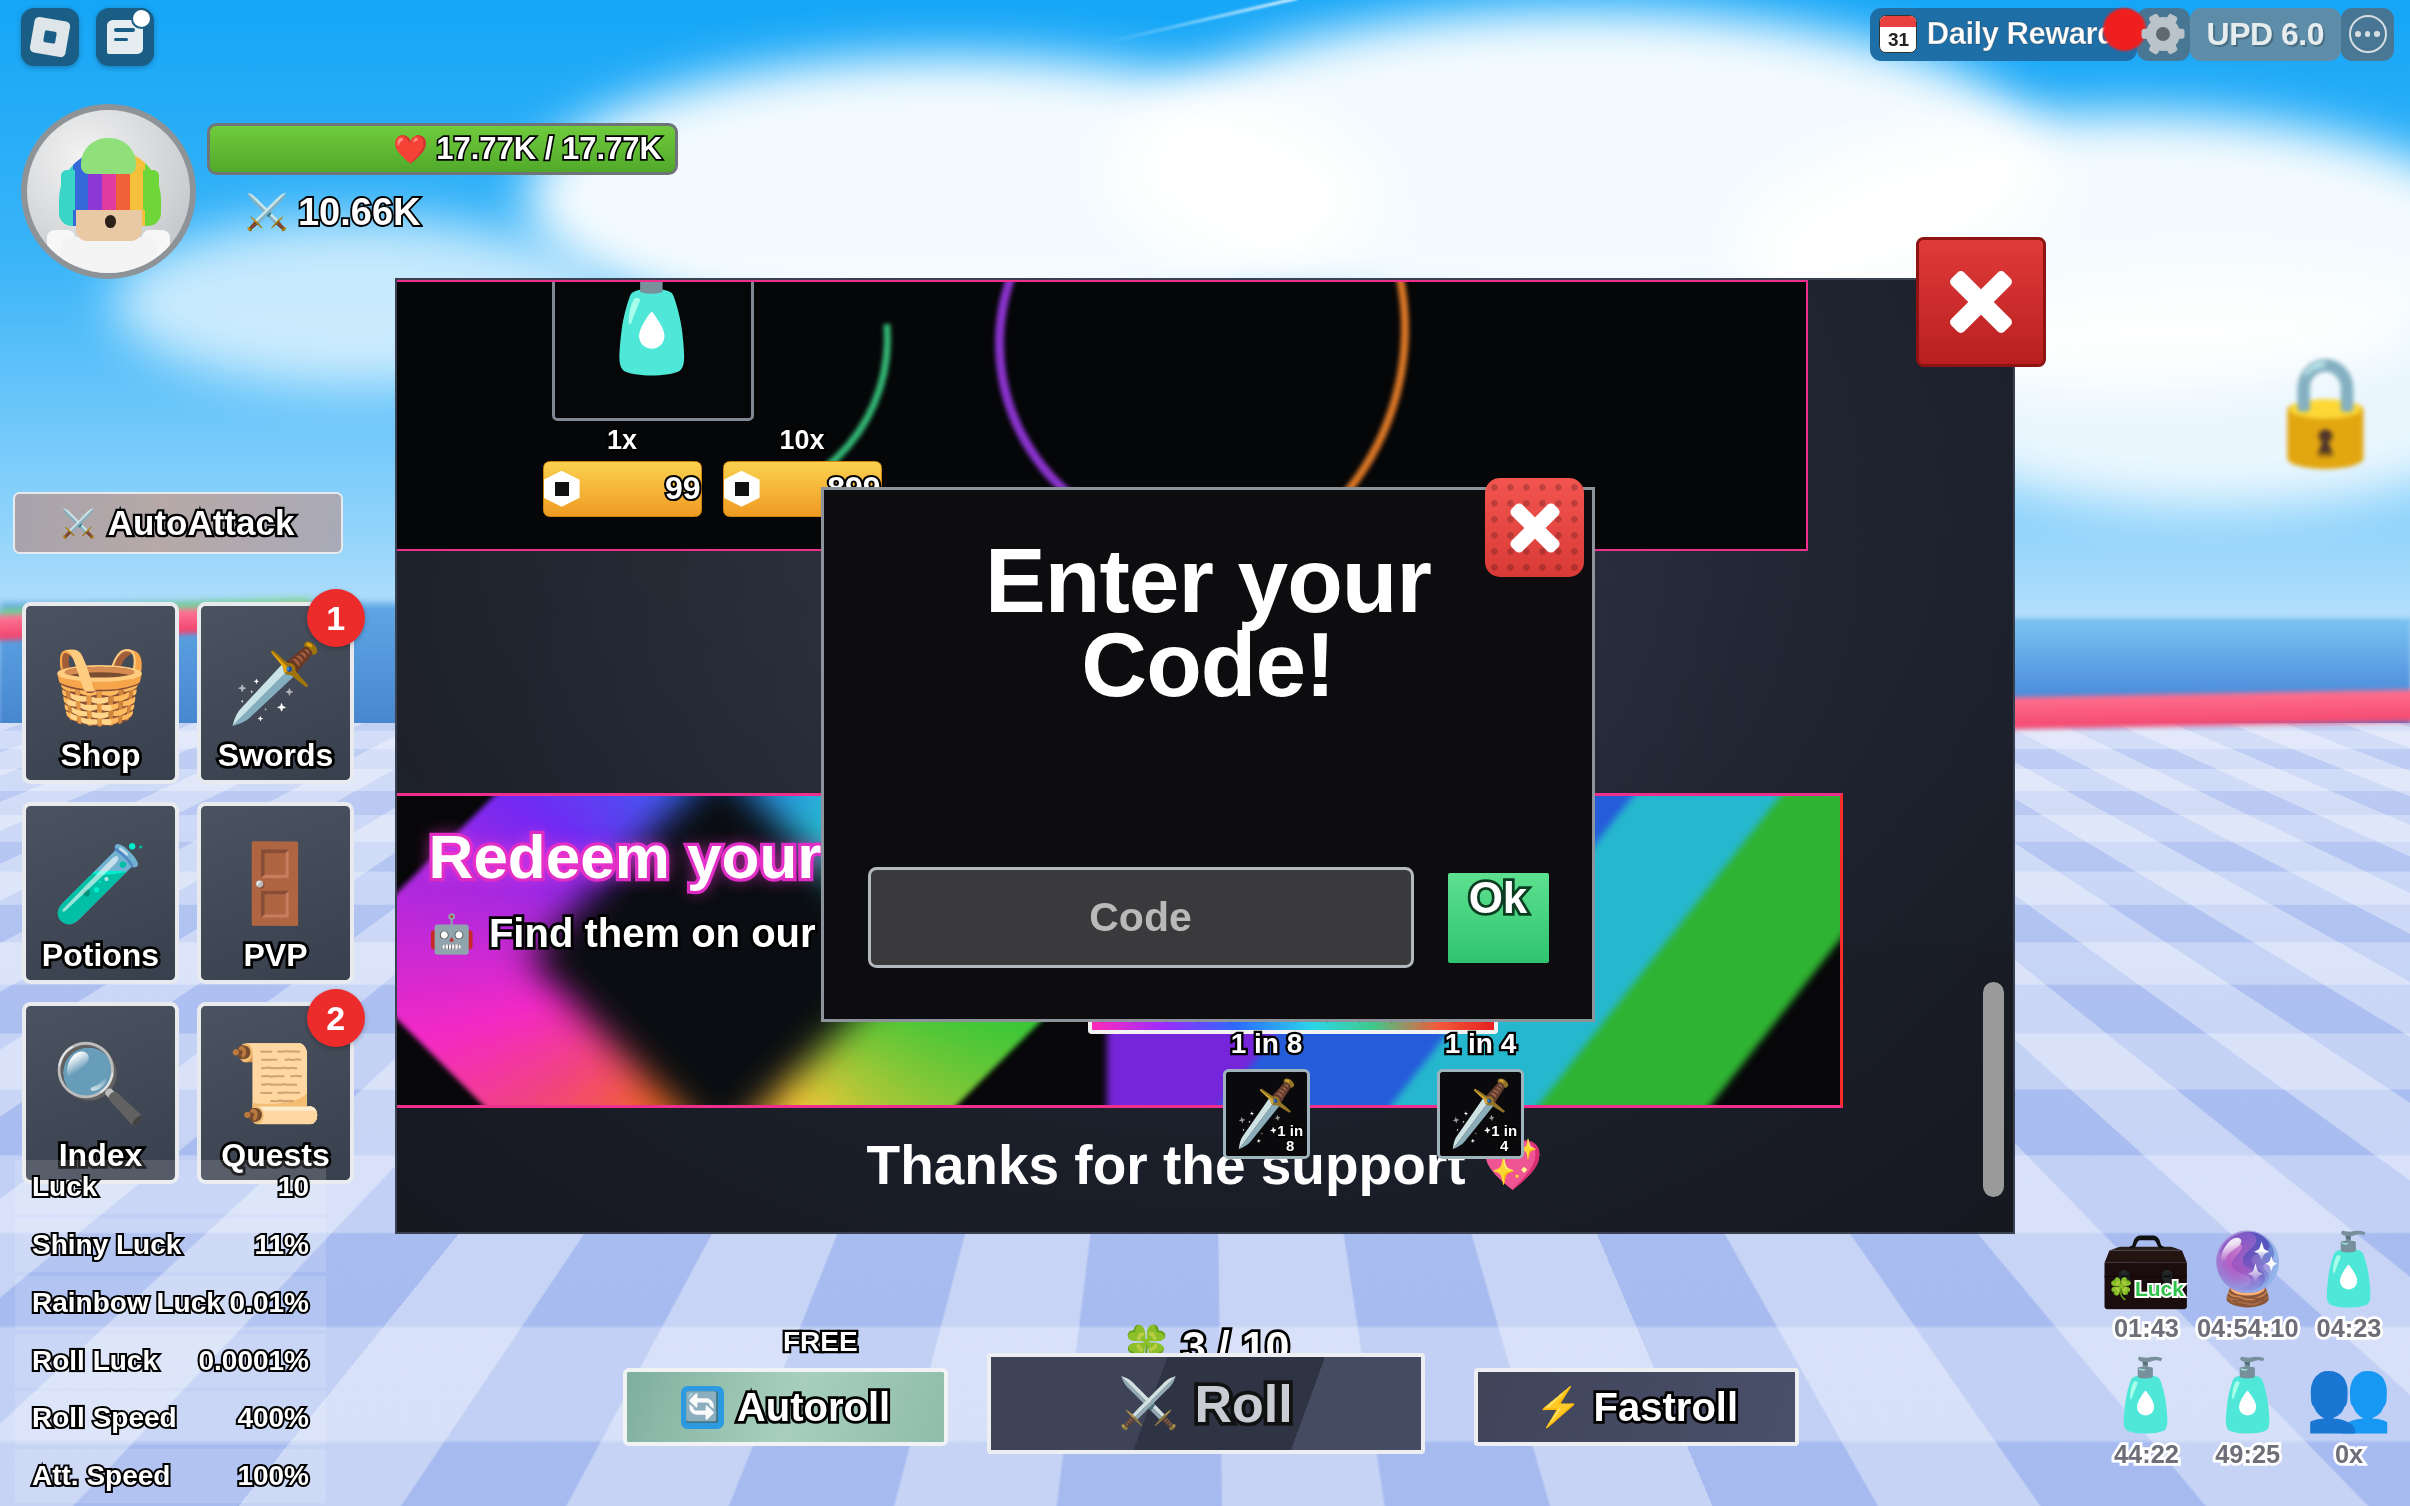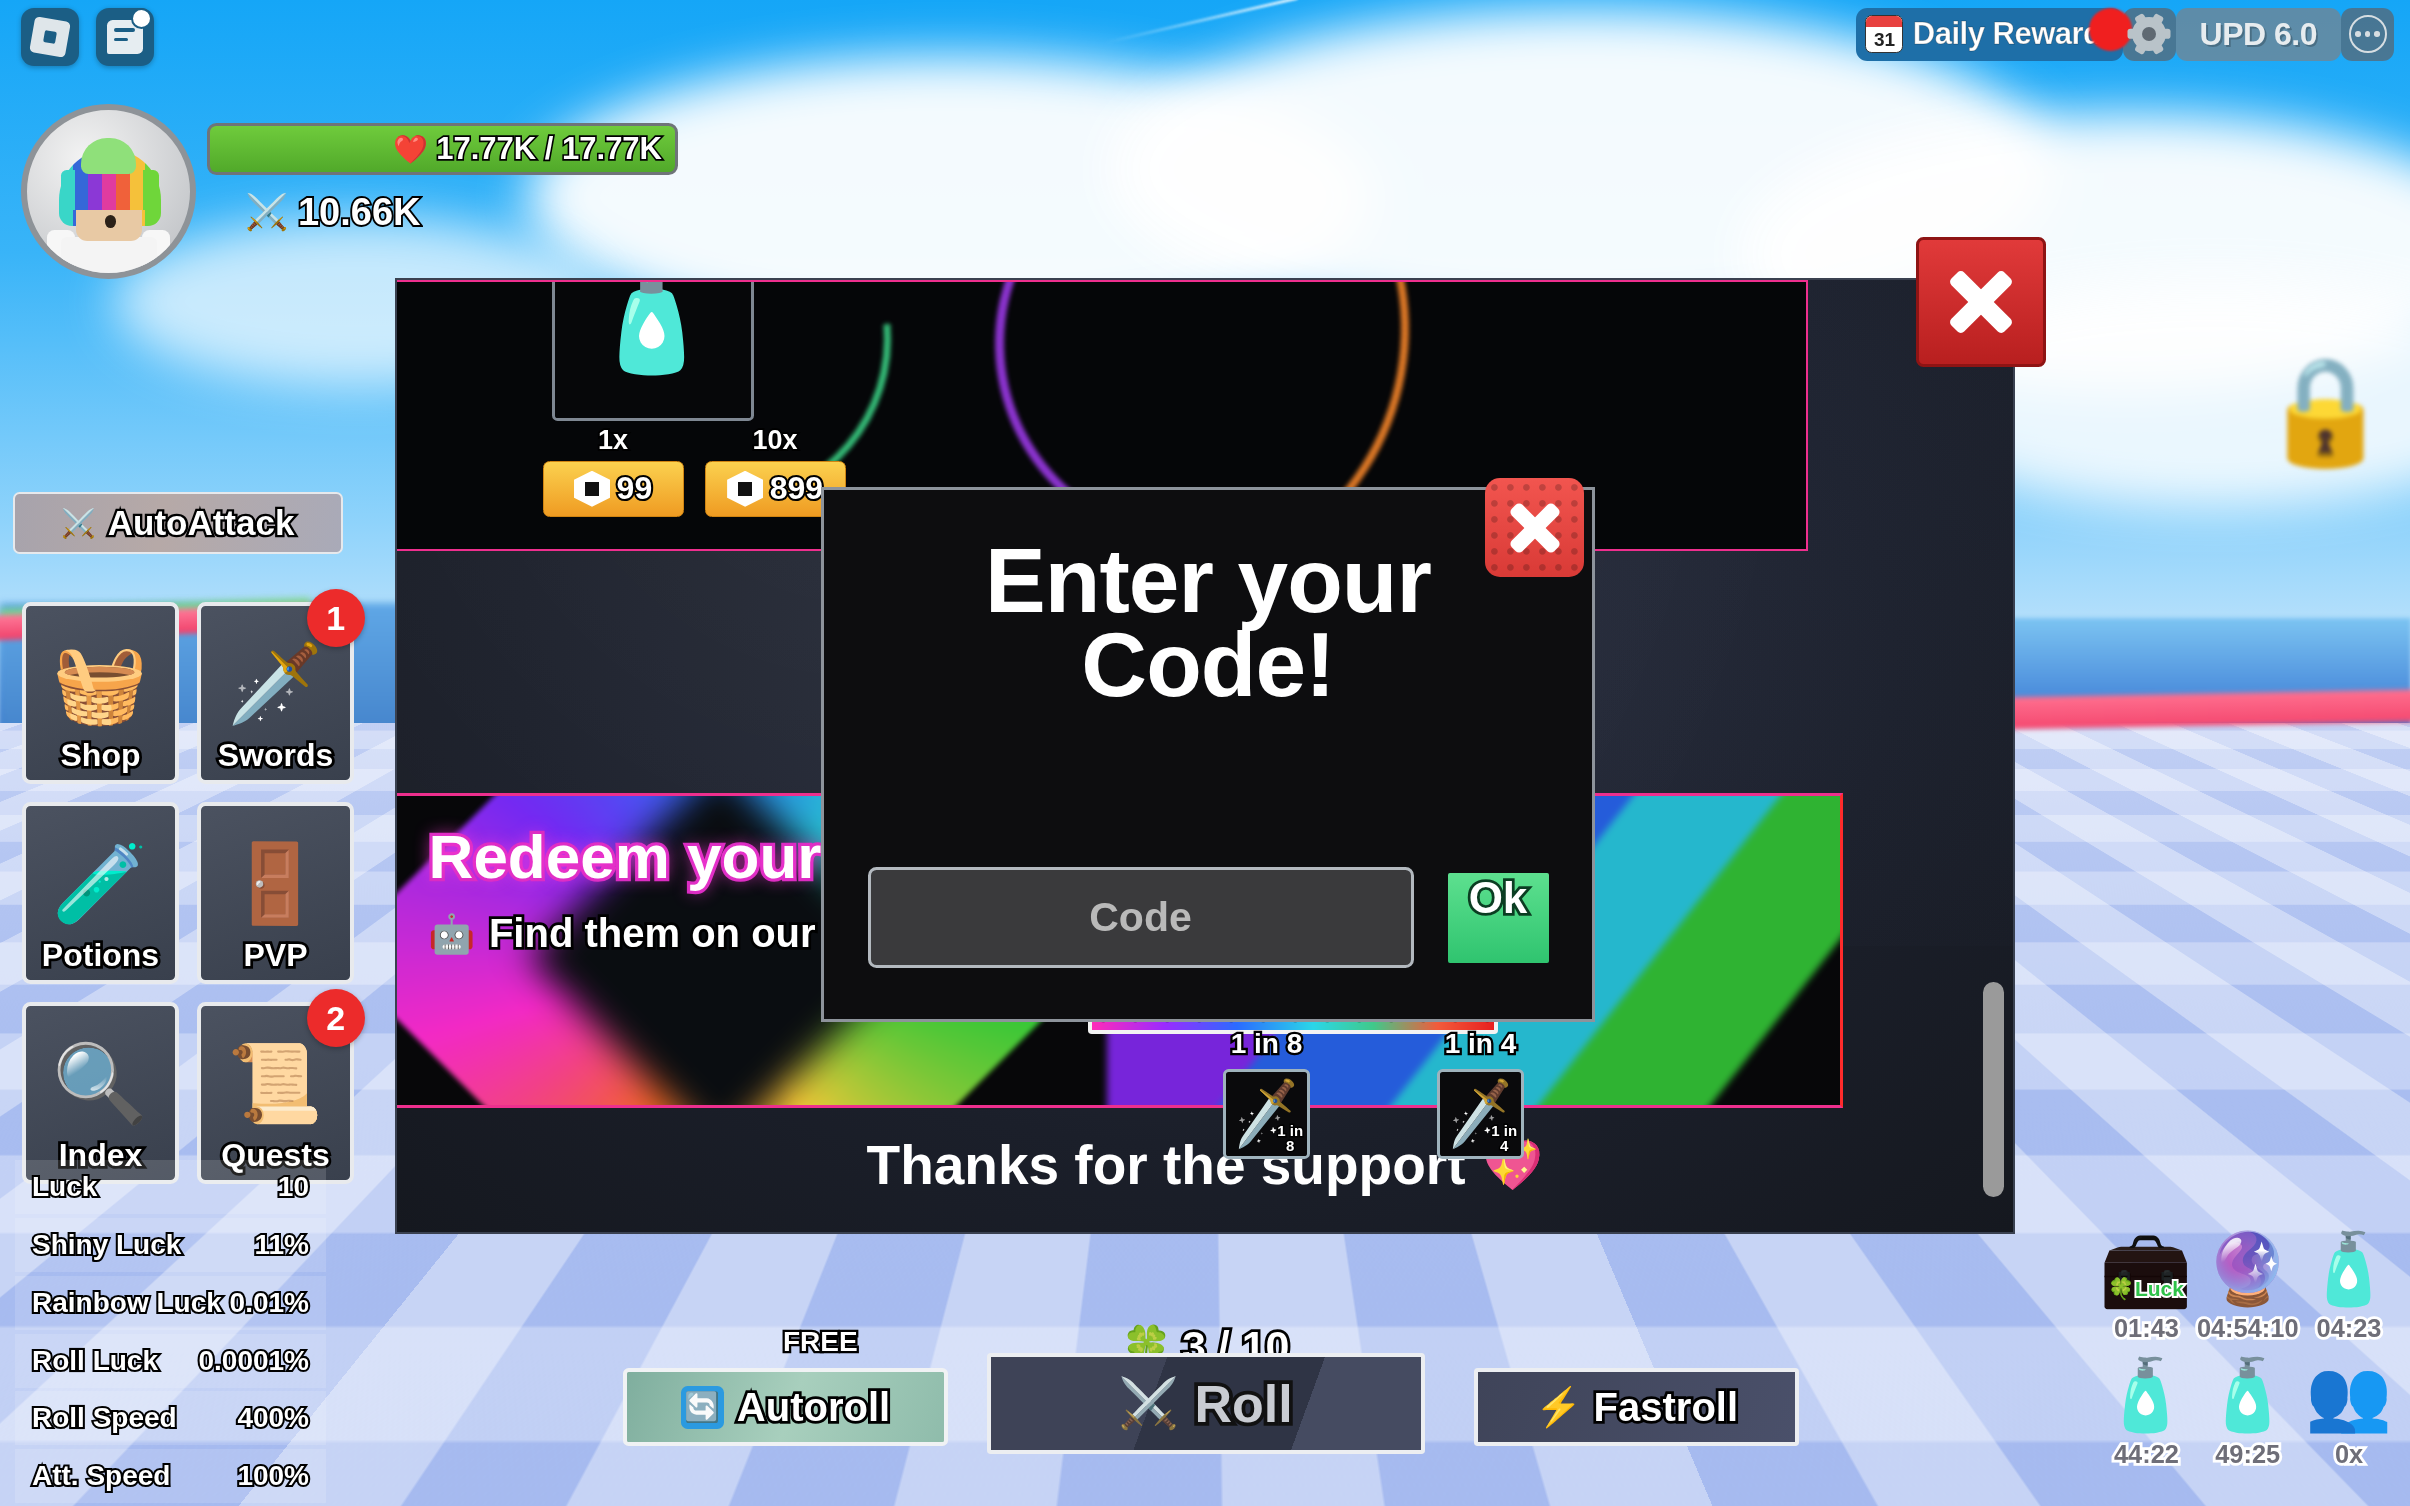--- a/index.html
+++ b/index.html
@@ -105,21 +105,21 @@
   .gear{ width:34px; height:34px; border-radius:50%;
     background:radial-gradient(circle, transparent 0 6.6px, #b9c3c9 6.6px 100%);
     box-shadow:0 0 0 0 transparent; position:relative;}
   .gear::before,.gear::after{content:""; position:absolute; left:50%; top:50%; width:43px; height:10.4px;
     background:#b9c3c9; transform:translate(-50%,-50%); border-radius:2.8px;}
   .gear::after{ transform:translate(-50%,-50%) rotate(60deg);}
   .gear i{position:absolute; left:50%; top:50%; width:43px; height:10.4px; background:#b9c3c9;
     transform:translate(-50%,-50%) rotate(120deg); border-radius:2.8px;}
   .gear u{position:absolute; left:50%; top:50%; width:14px;height:14px;border-radius:50%;
     background:rgba(90,100,110,.95); transform:translate(-50%,-50%); z-index:3;}
-  .updbtn{ height:53px; padding:0 24px; border-radius:11.3px; background:rgba(120,130,138,.72);
+  .updbtn{ height:53px; padding:0 17px; border-radius:11.3px; background:rgba(120,130,138,.72);
     display:flex; align-items:center; justify-content:center;}
   .updbtn span{ font-size:32px; font-weight:bold; color:#e7ecef; letter-spacing:-0.5px;
     text-shadow:1.9px 1.9px 0 rgba(0,0,0,.22);}
   .dotsbtn{ width:53px; height:53px; border-radius:11.3px; background:rgba(90,100,110,.72);
     display:flex; align-items:center; justify-content:center;}
   .dots-circle{ width:38px; height:38px; border-radius:50%; border:2.8px solid #d7dee2;
     display:flex; align-items:center; justify-content:center; gap:3.8px;}
   .dots-circle i{ width:5.6px; height:5.6px; border-radius:50%; background:#d7dee2;}
 
   
@@ -226,23 +226,23 @@
   .s7{ left:160px; top:-113px; width:339px; height:339px; border:7.5px solid #3ddc8b; border-color:transparent #3ddc8b transparent transparent; transform:rotate(40deg);}
 
   .prod-card{ position:absolute; left:160px; top:-68px; width:202px; height:207px;
     border:3.8px solid #7e8792; border-radius:5.6px; background:#060709;
     display:flex; align-items:center; justify-content:center; }
   .prod-ico{ font-size:104px; line-height:1; filter:blur(0.6px);}
   .prod-mults{ position:absolute; left:151px; top:143px; display:flex; gap:21px;}
   .mult{ display:flex; flex-direction:column; align-items:center; }
   .mult .times{ font-size:27px; font-weight:bold; color:#fff; margin-bottom:4.7px;
     -webkit-text-stroke:3.8px #000; paint-order:stroke fill;}
-  .pricebtn{ width:141px; height:56px; border-radius:6.6px;
+  .pricebtn{ width:159px; height:56px; border-radius:6.6px;
     background:linear-gradient(180deg,#fbd14f,#ef9b22); border:1.9px solid #d08412;
-    display:flex; align-items:center; justify-content:center; gap:6.6px;}
+    display:flex; align-items:center; justify-content:space-between; gap:6.6px;}
   .rbxico{ width:36px; height:36px; position:relative; display:flex; align-items:center; justify-content:center;}
   .rbxico i{ position:absolute; inset:0; background:#fff; clip-path:polygon(50% 0%,100% 25%,100% 75%,50% 100%,0% 75%,0% 25%);}
   .rbxico u{ position:absolute; left:50%; top:50%; transform:translate(-50%,-50%);
     width:14px; height:14px; background:#111; }
   .pricebtn .amt{ font-size:32px; font-weight:bold; color:#fff;
     -webkit-text-stroke:4.2px #000; paint-order:stroke fill;}
 
   
   .rc-hero{
     position:absolute; left:50%; top:367px; transform:translateX(-50%);

